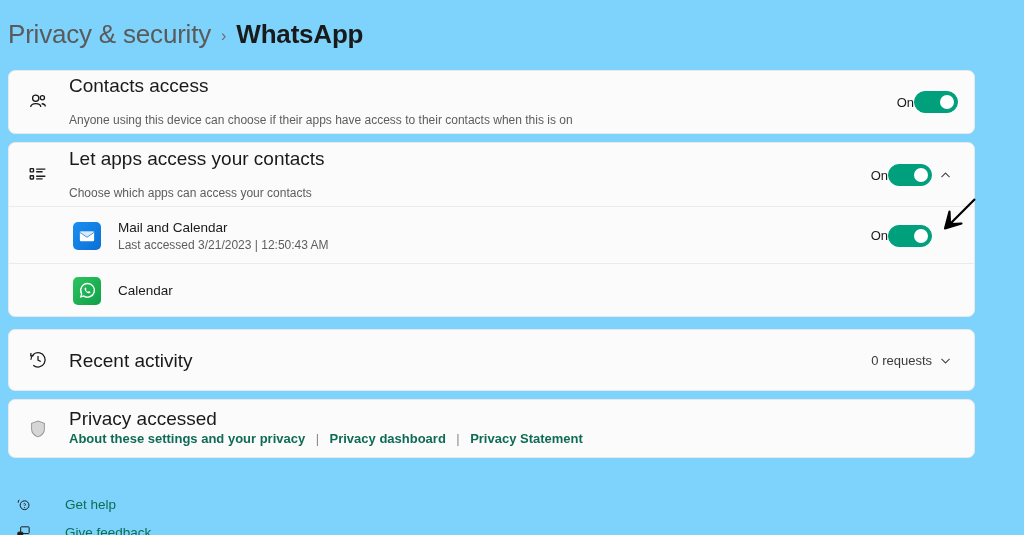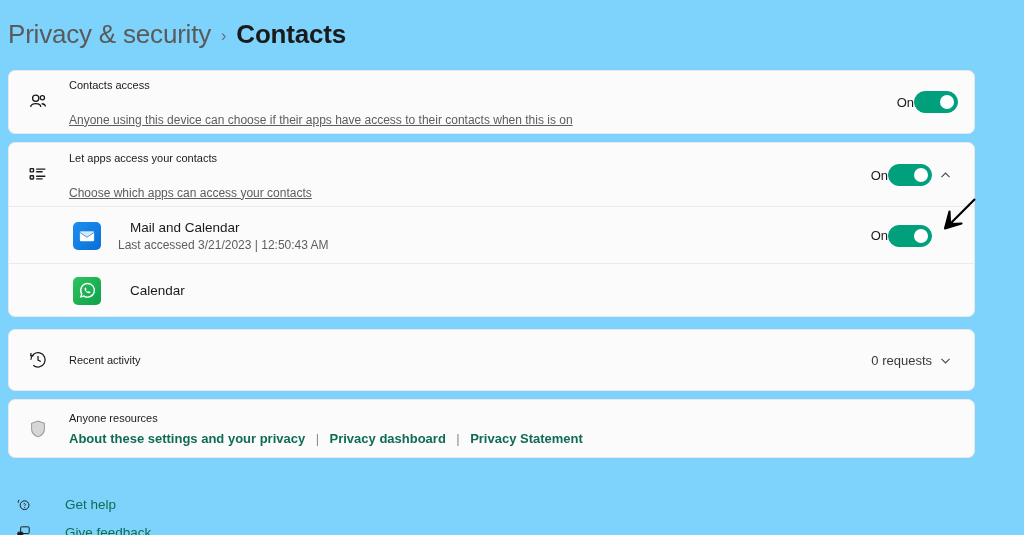--- a/index.html
+++ b/index.html
@@ -74,31 +74,30 @@
     color: #1b1b1b;
   }
 
   .row-text {
     flex: 1;
     min-width: 0;
     padding-left: 8px;
   }
 
   .row-title {
-    font-size: 11px;
+    font-size: 19px;
     color: #1a1a1a;
     line-height: 17px;
   }
 
   .row-sub {
     font-size: 12px;
     color: #5d5d5d;
     line-height: 16px;
     margin-top: 18px;
-    text-decoration: underline;
   }
 
   .row-right {
     display: flex;
     align-items: center;
     gap: 0;
     white-space: nowrap;
   }
 
   .state-label {
@@ -169,21 +168,21 @@
     justify-content: center;
     overflow: hidden;
   }
   .app-icon.mail {
     background: linear-gradient(135deg, #1b8ff0 0%, #0b6fd6 100%);
   }
   .app-icon.whatsapp {
     background: linear-gradient(135deg, #2ec45f 0%, #0ea04a 100%);
   }
   .app-text { padding-left: 17px; flex: 1; min-width: 0; }
-  .app-title { font-size: 13.5px; color: #1a1a1a; line-height: 17px; margin-left: 12px; }
+  .app-title { font-size: 13.5px; color: #1a1a1a; line-height: 17px; }
   .app-sub { font-size: 12px; color: #5d5d5d; line-height: 16px; margin-top: 1px; }
 
   .divider {
     position: absolute;
     left: 0;
     right: 0;
     height: 1px;
     background: #ebebeb;
   }
 
@@ -235,21 +234,21 @@
   }
 </style>
 </head>
 <body>
 
 <div class="page">
 
   <div class="breadcrumb">
     <span class="crumb-parent">Privacy &amp; security</span>
     <span class="crumb-sep">›</span>
-    <span class="crumb-current">Contacts</span>
+    <span class="crumb-current">WhatsApp</span>
   </div>
 
   <div class="card" style="top:70px;height:64px;">
     <div class="row">
       <div class="row-icon">
         <svg width="22" height="22" viewBox="0 0 24 24" fill="none" stroke="#1b1b1b" stroke-width="1.4">
           <circle cx="9.5" cy="8" r="3.4"></circle>
           <circle cx="16.8" cy="7.4" r="2.3"></circle>
           <path d="M4 17.5c0-2.4 2.5-3.8 5.5-3.8s5.5 1.4 5.5 3.8"></path>
           <path d="M16 13.9c2.3.15 4 1.35 4 3.1"></path>
@@ -364,21 +363,21 @@
   </div>
 
   <div class="card" style="top:399px;height:59px;">
     <div class="row">
       <div class="row-icon">
         <svg width="22" height="22" viewBox="0 0 24 24">
           <path d="M12 3.2 L19 5.8 V12c0 4.3-3 7.1-7 8.6-4-1.5-7-4.3-7-8.6V5.8z" fill="#d6d6d6" stroke="#9a9a9a" stroke-width="1.1"></path>
         </svg>
       </div>
       <div class="row-text">
-        <div class="row-title">Anyone resources</div>
+        <div class="row-title">Privacy accessed</div>
         <div style="margin-top:2px;">
           <span class="link">About these settings and your privacy</span>
           <span class="pipe">|</span>
           <span class="link">Privacy dashboard</span>
           <span class="pipe">|</span>
           <span class="link">Privacy Statement</span>
         </div>
       </div>
     </div>
   </div>

